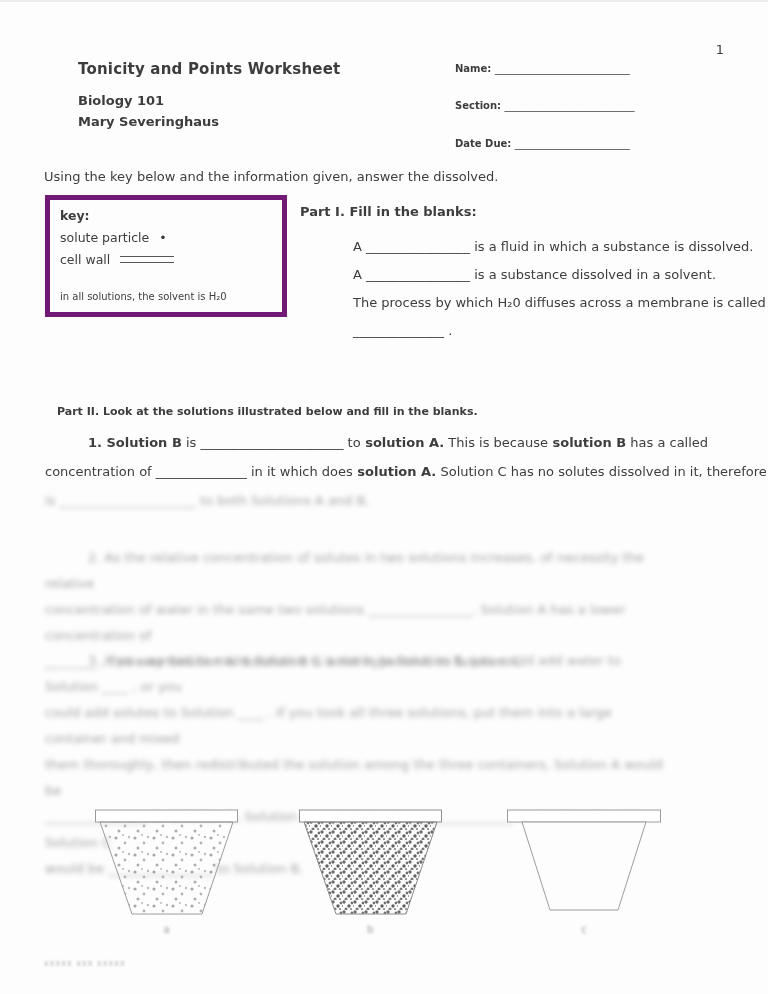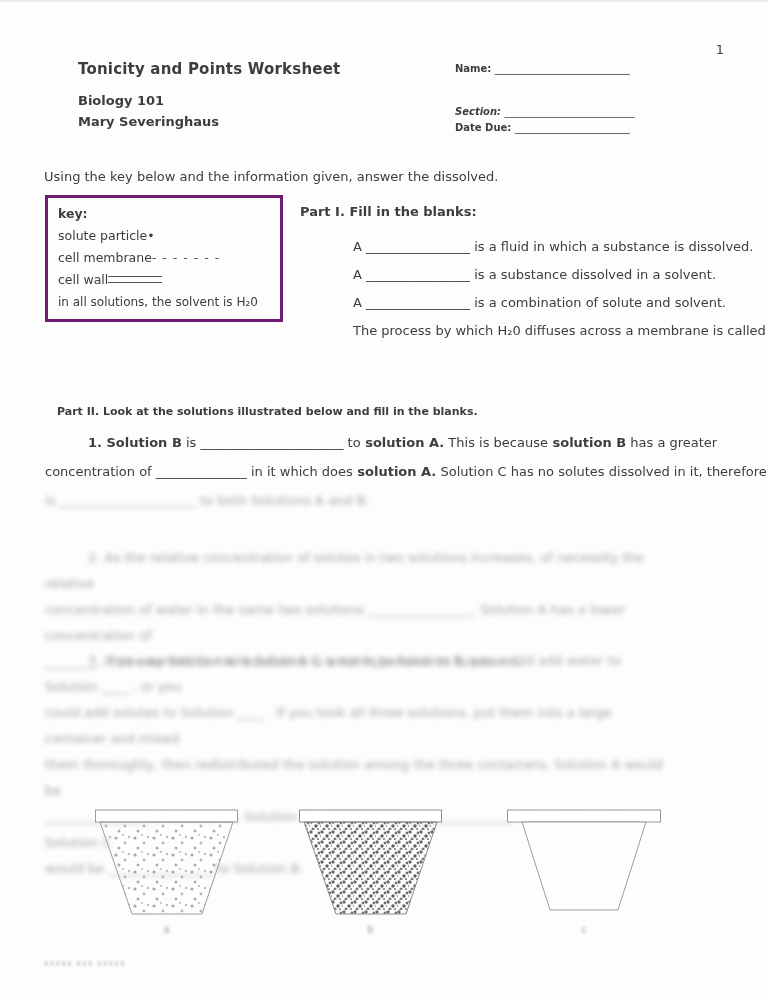--- a/index.html
+++ b/index.html
@@ -10,34 +10,34 @@
     font-family:"DejaVu Sans",sans-serif;
     color:#3d3d3d;
     overflow:hidden;
     border-top:2px solid #ececec;
   }
   .pagenum{position:absolute;top:40px;right:44px;font-size:13px;}
   .title{position:absolute;left:78px;top:58px;font-size:15px;font-weight:bold;letter-spacing:.2px;}
   .hleft{position:absolute;left:78px;top:88px;font-size:13px;font-weight:bold;line-height:21px;}
   .field{position:absolute;left:455px;font-size:10px;font-weight:bold;white-space:nowrap;}
   .f-name{top:61px;}
-  .f-section{top:104px;font-style:italic;}
-  .f-date{top:120px;}
+  .f-section{top:98px;}
+  .f-date{top:136px;}
   .field .uline{font-weight:normal;color:#3d3d3d;}
   .intro{position:absolute;left:44px;top:167px;font-size:13px;}
   .keybox{
     position:absolute;left:45px;top:193px;width:212px;
-    border:3px solid #701a75;padding:8px 10px 10px;font-size:12.5px;
+    border:5px solid #701a75;padding:8px 10px 10px;font-size:12.5px;
     background:#fdfdfd;
   }
   .keytitle{font-weight:bold;margin-bottom:4px;}
-  .keyrow{display:flex;align-items:center;margin:7px 0;}
+  .keyrow{display:flex;align-items:center;gap:10px;margin:7px 0;}
   .dash-sym{letter-spacing:1px;color:#555;}
   .wall-sym{display:inline-block;width:54px;height:5px;border-top:1.5px solid #555;border-bottom:1.5px solid #555;}
-  .keynote{margin-top:8px;font-size:12px;}
+  .keynote{margin-top:24px;font-size:10px;}
   .p1head{position:absolute;left:300px;top:202px;font-size:13px;font-weight:bold;}
   .p1lines{position:absolute;left:325px;top:231px;font-size:13px;line-height:28px;width:430px;}
   .p1lines .bline{white-space:nowrap;margin-left:28px;}
   .p2head{position:absolute;left:57px;top:403px;font-size:11px;font-weight:bold;}
   .qline{position:absolute;font-size:13px;white-space:nowrap;}
   .q1l1{left:88px;top:433px;}
   .q1l2{left:45px;top:462px;}
   .q1l3{left:45px;top:491px;}
   .blurred{filter:blur(2.4px);opacity:.55;color:#555;}
   .blurblock{position:absolute;left:45px;width:630px;font-size:13px;line-height:26px;}
@@ -88,41 +88,37 @@
 
   <div class="intro">Using the key below and the information given, answer the dissolved.</div>
 
   <div class="keybox">
     <div class="keytitle">key:</div>
     <div class="keyrow">
       <span>solute particle</span>
       <span>•</span>
     </div>
     <div class="keyrow">
-      <span>cell membrane</span>
-      <span class="dash-sym">- - - - - - -</span>
-    </div>
-    <div class="keyrow">
       <span>cell wall</span>
       <span class="wall-sym"></span>
     </div>
     <div class="keynote">in all solutions, the solvent is H₂0</div>
   </div>
 
   <div class="p1head">Part I.   Fill in the blanks:</div>
   <div class="p1lines">
       <div class="bline">A ________________ is a fluid in which a substance is dissolved.</div>
       <div class="bline">A ________________ is a substance dissolved in a solvent.</div>
-      <div class="bline">A ________________ is a combination of solute and solvent.</div>
       <div class="bline">The process by which H₂0 diffuses across a membrane is called</div>
+      <div class="bline">______________ .</div>
     </div>
 
   <div class="p2head">Part II.   Look at the solutions illustrated below and fill in the blanks.</div>
 
-  <div class="qline q1l1"><span style="font-weight: bold;">1.</span><span style="font-weight: bold;"> Solution B</span><span> is</span><span> ______________________</span><span> to</span><span style="font-weight: bold;"> solution A.</span><span> This is because</span><span style="font-weight: bold;"> solution B</span><span> has a greater</span></div>
+  <div class="qline q1l1"><span style="font-weight: bold;">1.</span><span style="font-weight: bold;"> Solution B</span><span> is</span><span> ______________________</span><span> to</span><span style="font-weight: bold;"> solution A.</span><span> This is because</span><span style="font-weight: bold;"> solution B</span><span> has a called</span></div>
   <div class="qline q1l2"><span>concentration of</span><span> ______________</span><span> in it which does</span><span style="font-weight: bold;"> solution A.</span><span style="font-weight: normal;"> Solution C</span><span> has no solutes dissolved in it, therefore it</span></div>
   <div class="qline q1l3 blurred">is _____________________ to both Solutions A and B.</div>
 
   <div class="blurblock q2block blurred">
       <div class="bline">2.  As the relative concentration of solutes in two solutions increases, of necessity the relative</div>
       <div class="bline">concentration of water in the same two solutions ________________. Solution A has a lower concentration of</div>
       <div class="bline">________ , this way Solution A. Solution B is a not hypertonic to Solution C.</div>
     </div>
   <div class="blurblock q3block blurred">
       <div class="bline">3.  If you wanted to make Solution C isotonic to Solution B, you could add water to Solution ____ , or you</div>

